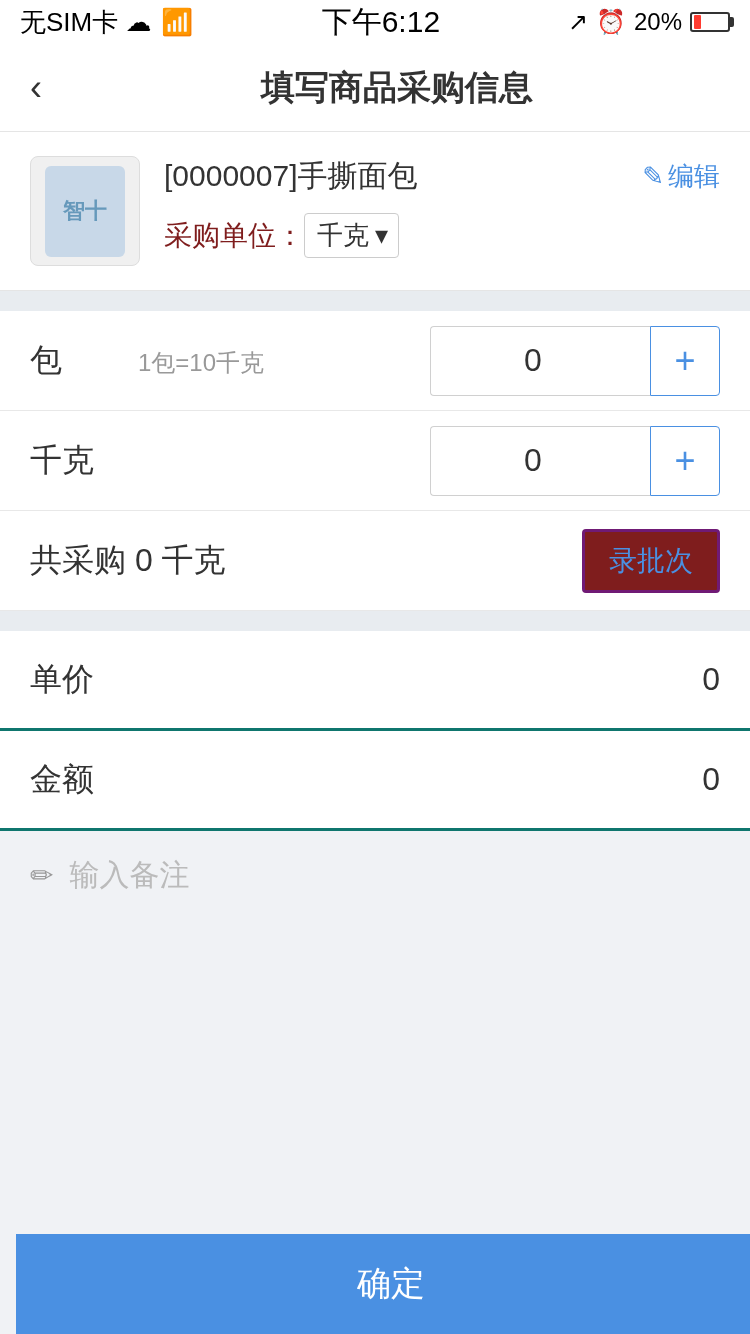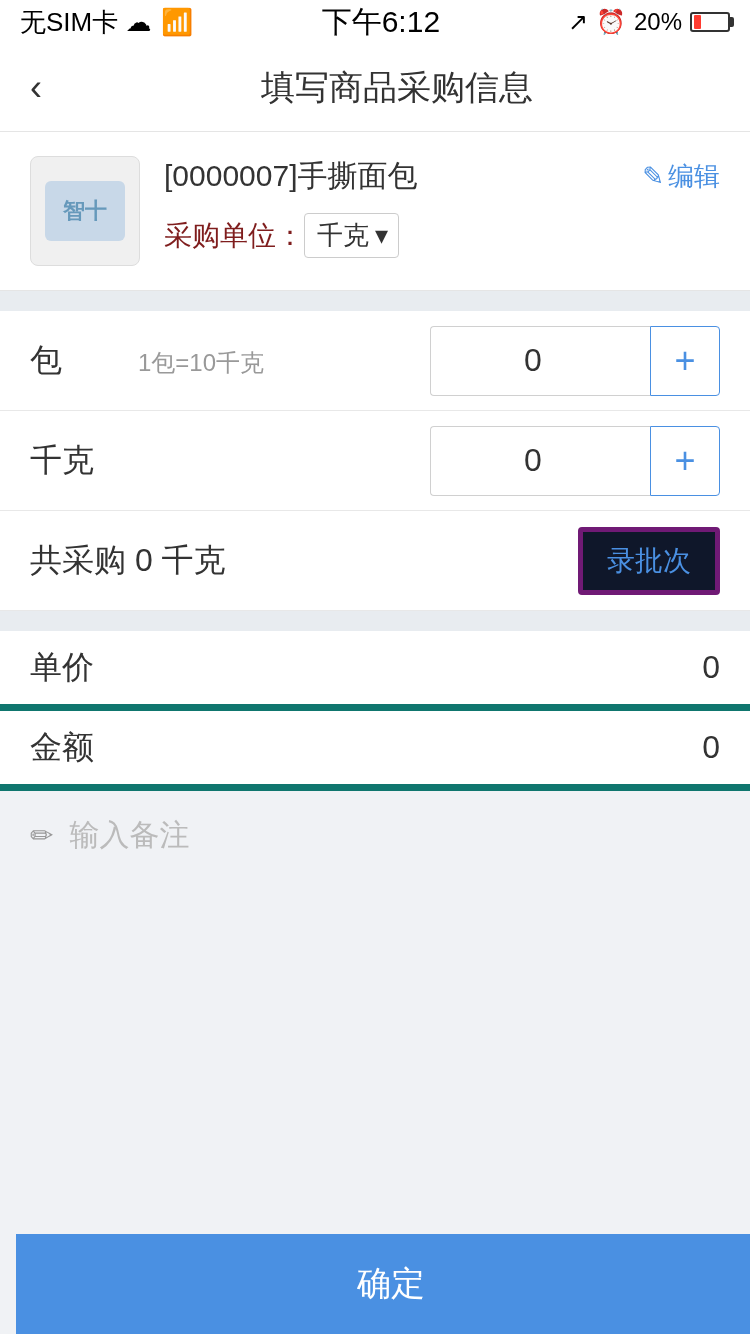--- a/index.html
+++ b/index.html
@@ -49,21 +49,21 @@
       justify-content: center;
       position: relative;
       border-bottom: 1px solid #e5e5e5;
     }
     .nav-back {
       position: absolute; left: 20px;
       font-size: 36px; color: #333;
       cursor: pointer; padding: 10px;
     }
     .nav-title {
-      font-size: 34px; font-weight: 400; color: #333; margin-left: 44px;
+      font-size: 34px; font-weight: 700; color: #333; margin-left: 44px;
     }
 
     
     .product-card {
       background: #fff;
       margin: 0;
       padding: 24px 30px;
       display: flex;
       align-items: flex-start;
       gap: 24px;
@@ -71,21 +71,21 @@
     }
     .product-thumb {
       width: 110px; height: 110px;
       background: #f0f0f0;
       border-radius: 8px;
       display: flex; align-items: center; justify-content: center;
       flex-shrink: 0;
       border: 1px solid #ddd;
     }
     .product-thumb-inner {
-      width: 80px; height: 60px;
+      width: 80px; height: 91px;
       background: #c8d8e8;
       border-radius: 6px;
       display: flex; align-items: center; justify-content: center;
       color: #6699bb; font-size: 22px; font-weight: bold;
     }
     .product-info { flex: 1; }
     .product-name-row {
       display: flex; justify-content: space-between; align-items: center;
     }
     .product-name { font-size: 30px; color: #333; font-weight: 500; }
@@ -156,35 +156,35 @@
 
     
     .summary-row {
       display: flex; align-items: center; justify-content: space-between;
       padding: 0 30px;
       height: 100px;
       background: #fff;
       border-bottom: 1px solid #e8e8e8;
     }
     .record-btn {
-      border: 5px solid #701a75;
+      border: 3px solid #701a75;
       border-radius: 4px;
       padding: 10px 24px;
       font-size: 28px; color: #4a90e2;
-      background: #0f172a;
+      background: #7f1d1d;
       cursor: pointer;
     }
 
     
     .info-section { background: #fff; }
     .info-row {
       display: flex; align-items: center; justify-content: space-between;
       padding: 0 30px;
-      height: 80px;
-      border-bottom: 7px solid #0f766e;
+      height: 100px;
+      border-bottom: 3px solid #0f766e;
     }
     .info-label { font-size: 32px; color: #333; }
     .info-value { font-size: 32px; color: #333; }
 
     
     .notes-section {
       background: #f0f2f5;
       padding: 24px 30px;
       min-height: 300px;
     }

